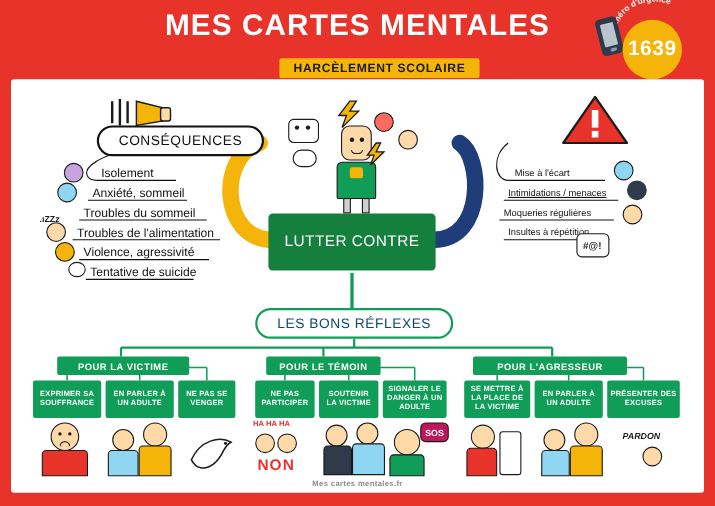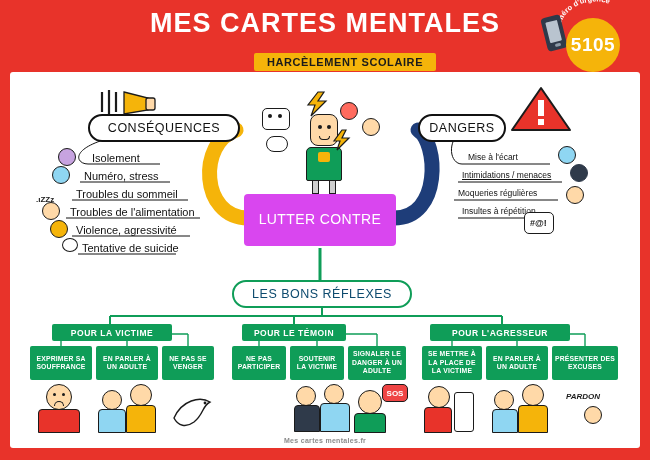--- a/index.html
+++ b/index.html
@@ -57,21 +57,21 @@
     background:#ffffff; border-radius:3px;
   }
   .footer {
     position:absolute; bottom:4px; left:0; width:630px; text-align:center;
     font-size:7px; color:#8b8b8b; letter-spacing:.3px; font-weight:bold;
   }
 
   
   .center-node {
     position:absolute; left:234px; top:122px; width:152px; height:52px;
-    background:#d946ef; border-radius:4px;
+    background:#15803d; border-radius:4px;
     display:flex; flex-direction:column; align-items:center; justify-content:center;
     color:#ffffff; font-size:14px; line-height:1.25; text-align:center; letter-spacing:.4px;
   }
 
   
   .pill {
     position:absolute;
     border:2px solid #111111; border-radius:18px;
     background:#ffffff; color:#111111;
     display:flex; align-items:center; justify-content:center;
@@ -154,21 +154,21 @@
           <path id="arcpath" d="M22,30 A30,26 0 0 1 92,22"></path>
         </defs>
       <text font-size="7.5" font-weight="bold" fill="#ffffff" font-family="Liberation Sans, sans-serif">
         <textPath href="#arcpath" startOffset="4">Numéro d'urgence</textPath>
       </text>
     </svg>
     <div class="badge-phone">
       <div class="scr"></div>
         <div class="btn"></div>
     </div>
-    <div class="badge-circle">5105</div>
+    <div class="badge-circle">1639</div>
   </div>
 
   <div class="board">
 
     <svg class="overlay">
 
       <path d="M238,146 C190,146 188,70 226,58" stroke="#f5b40a" stroke-width="15" fill="none" stroke-linecap="round"></path>
 
       <path d="M384,146 C432,146 428,70 408,58" stroke="#1e3d79" stroke-width="15" fill="none" stroke-linecap="round"></path>
 
@@ -223,34 +223,33 @@
     <div class="pill" id="pill-consequences">CONSÉQUENCES</div>
     <div style="position:absolute;left:86px;top:18px;width:62px;height:26px;">
       <svg width="62" height="26" style="overflow:visible">
         <polygon points="28,2 52,8 52,20 28,24" fill="#f5b40a" stroke="#1b1b1b" stroke-width="1.3"></polygon>
         <rect x="50" y="8" width="9" height="12" rx="2" fill="#ffd9a8" stroke="#1b1b1b" stroke-width="1.3"></rect>
         <path d="M6,2 L6,22 M13,0 L13,24 M20,2 L20,22" stroke="#1b1b1b" stroke-width="2.2"></path>
       </svg>
     </div>
 
     <div class="leftitem" style="left:82px; top:80px;">Isolement</div>
-    <div class="leftitem" style="left:74px; top:98px;">Numéro, stress</div>
+    <div class="leftitem" style="left:74px; top:98px;">Anxiété, sommeil</div>
     <div class="leftitem" style="left:66px; top:116px;">Troubles du sommeil</div>
     <div class="leftitem" style="left:60px; top:134px;">Troubles de l'alimentation</div>
     <div class="leftitem" style="left:66px; top:152px;">Violence, agressivité</div>
     <div class="leftitem" style="left:72px; top:170px;">Tentative de suicide</div>
 
     <div class="tiny-face" style="left:48px;top:76px;background:#c7a3e0;"></div>
     <div class="tiny-face" style="left:42px;top:94px;background:#8fd6f2;"></div>
     <div style="position:absolute;left:26px;top:123px;font-size:8px;font-weight:bold;color:#1b1b1b">.ıZZz</div>
     <div class="tiny-face" style="left:32px;top:130px;background:#ffd9a8;"></div>
     <div class="tiny-face" style="left:40px;top:148px;background:#f5b40a;"></div>
     <div style="position:absolute;left:52px;top:166px;width:16px;height:14px;border:1.4px solid #1b1b1b;border-radius:50%;background:#fff"></div>
 
-    <div class="pill" id="pill-dangers">DANGERS</div>
     <svg style="position:absolute;left:500px;top:14px;overflow:visible" width="62" height="46">
       <polygon points="31,2 60,44 2,44" fill="#e8332a" stroke="#1b1b1b" stroke-width="2" stroke-linejoin="round"></polygon>
       <rect x="28" y="14" width="6" height="16" fill="#ffffff"></rect>
       <rect x="28" y="33" width="6" height="6" fill="#ffffff"></rect>
     </svg>
 
     <div class="rightitem" style="left:458px; top:80px;">Mise à l'écart</div>
     <div class="rightitem" style="left:452px; top:98px;text-decoration:underline;">Intimidations / menaces</div>
     <div class="rightitem" style="left:448px; top:116px;">Moqueries régulières</div>
     <div class="rightitem" style="left:452px; top:134px;">Insultes à répétition</div>
@@ -292,32 +291,38 @@
       <div class="body" style="left:28px;top:21px;width:30px;height:28px;background:#f5b40a;border:1.6px solid #1b1b1b;border-radius:4px 4px 0 0"></div>
     </div>
 
     <div style="position:absolute;left:160px;top:318px;width:44px;height:40px;">
       <svg width="44" height="40" style="overflow:visible">
         <path d="M4,28 C12,10 30,6 40,12 C32,16 34,24 24,32 C16,38 8,36 4,28 Z" fill="#ffffff" stroke="#1b1b1b" stroke-width="1.4"></path>
         <circle cx="35" cy="13" r="1.4" fill="#1b1b1b"></circle>
       </svg>
     </div>
 
+    <div style="position:absolute;left:218px;top:310px;width:60px;height:50px;">
+      <div style="position:absolute;left:2px;top:0;font-size:7px;font-weight:bold;color:#e8332a">HA HA HA</div>
+      <div class="tiny-face" style="left:4px;top:12px;background:#ffd9a8;"></div>
+      <div class="tiny-face" style="left:24px;top:12px;background:#ffd9a8;"></div>
+      <div style="position:absolute;left:6px;top:32px;font-size:14px;font-weight:bold;color:#e8332a;letter-spacing:1px">NON</div>
+    </div>
 
     <div style="position:absolute;left:284px;top:310px;width:58px;height:50px;">
       <div class="head" style="left:2px;top:4px;width:20px;height:20px;"></div>
       <div class="body" style="left:0px;top:23px;width:26px;height:27px;background:#2f3a4a;border:1.6px solid #1b1b1b;border-radius:4px 4px 0 0"></div>
       <div class="head" style="left:30px;top:2px;width:20px;height:20px;"></div>
       <div class="body" style="left:26px;top:21px;width:30px;height:29px;background:#8fd6f2;border:1.6px solid #1b1b1b;border-radius:4px 4px 0 0"></div>
     </div>
 
     <div style="position:absolute;left:344px;top:312px;width:56px;height:48px;">
       <div class="head" style="left:4px;top:6px;width:24px;height:24px;"></div>
       <div class="body" style="left:0px;top:29px;width:32px;height:20px;background:#0f9d58;border:1.6px solid #1b1b1b;border-radius:4px 4px 0 0"></div>
-      <div style="position:absolute;left:28px;top:0px;width:26px;height:18px;background:#ef4444;border:1.6px solid #1b1b1b;border-radius:5px;display:flex;align-items:center;justify-content:center;color:#fff;font-size:8px;font-weight:bold">SOS</div>
+      <div style="position:absolute;left:28px;top:0px;width:26px;height:18px;background:#be185d;border:1.6px solid #1b1b1b;border-radius:5px;display:flex;align-items:center;justify-content:center;color:#fff;font-size:8px;font-weight:bold">SOS</div>
     </div>
 
     <div style="position:absolute;left:414px;top:312px;width:52px;height:48px;">
       <div class="head" style="left:4px;top:2px;width:22px;height:22px;"></div>
       <div class="body" style="left:0px;top:23px;width:28px;height:26px;background:#e8332a;border:1.6px solid #1b1b1b;border-radius:4px 4px 0 0"></div>
       <div style="position:absolute;left:30px;top:8px;width:20px;height:40px;border:1.6px solid #1b1b1b;background:#ffffff;border-radius:3px"></div>
     </div>
 
     <div style="position:absolute;left:482px;top:312px;width:58px;height:48px;">
       <div class="head" style="left:2px;top:6px;width:20px;height:20px;"></div>

